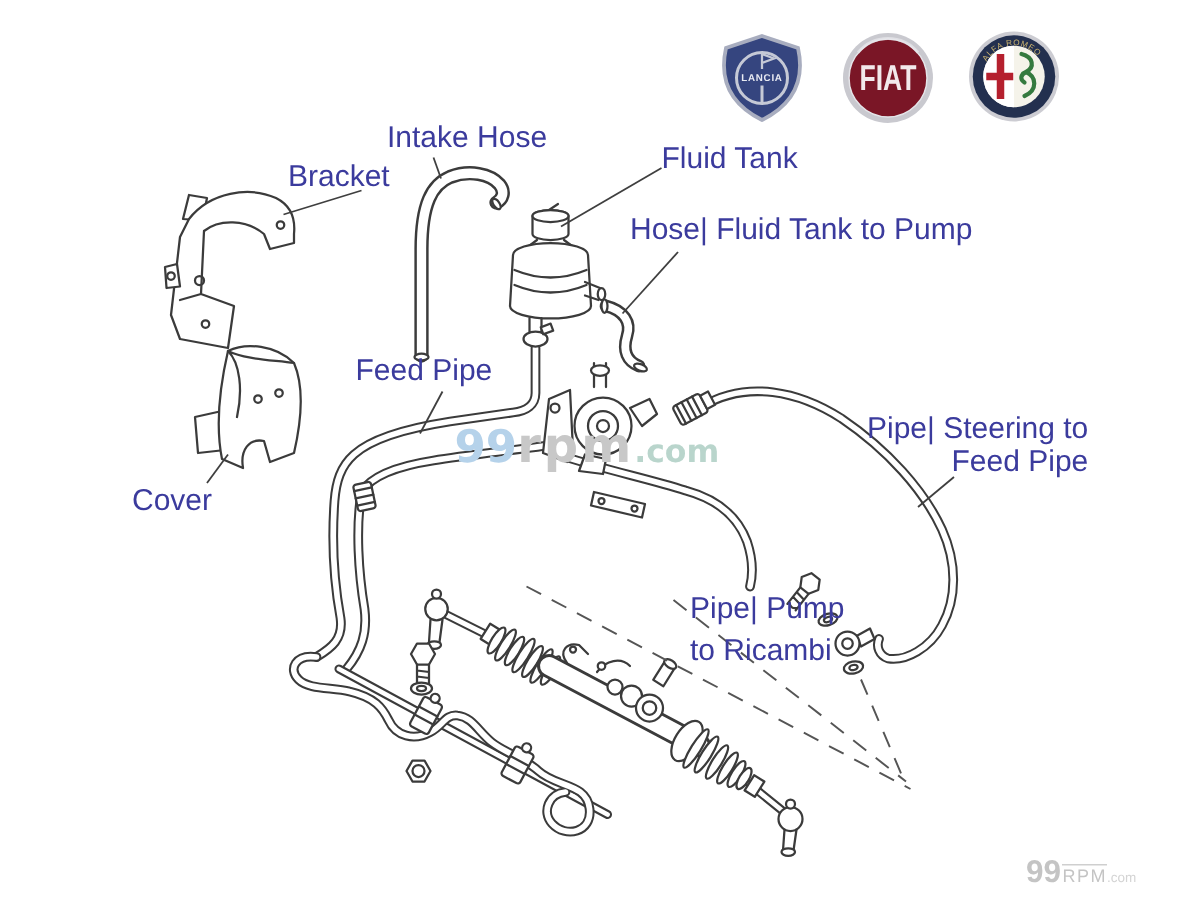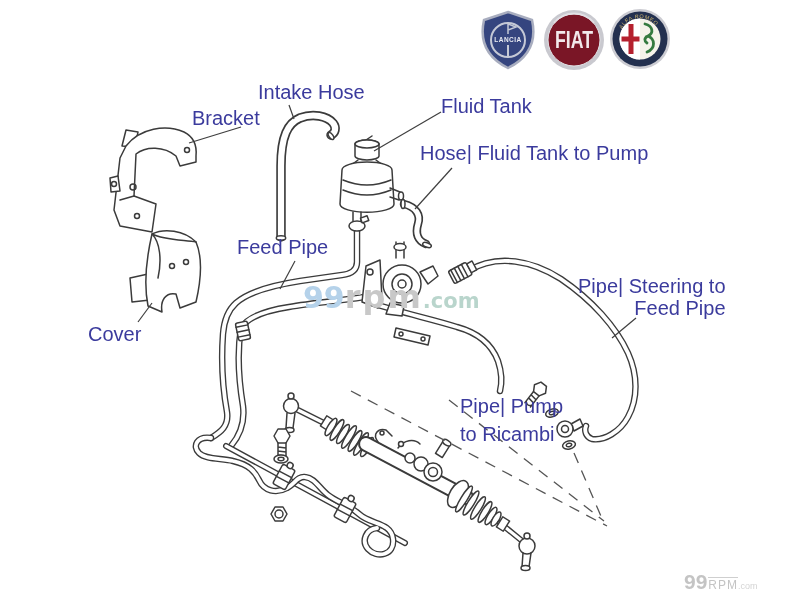--- a/index.html
+++ b/index.html
@@ -9,21 +9,21 @@
   
   .ln{fill:none;stroke:#3b3b3b;stroke-width:1.5;stroke-linecap:round;stroke-linejoin:round;}
   .fw{fill:#ffffff;stroke:#3b3b3b;stroke-width:1.5;stroke-linejoin:round;}
   .t-o{fill:none;stroke:#3b3b3b;stroke-linecap:round;stroke-linejoin:round;}
   .t-i{fill:none;stroke:#ffffff;stroke-linecap:round;stroke-linejoin:round;}
   .leader{fill:none;stroke:#3f3f3f;stroke-width:1.2;}
   .dash{fill:none;stroke:#555;stroke-width:1.3;stroke-dasharray:11 8;}
   
   .plabel{position:absolute;color:#3b3b9d;font-size:20px;line-height:22px;white-space:nowrap;}
   
-  #brand{position:absolute;left:476px;top:7px;display:flex;align-items:center;gap:2px;justify-content:center;}
+  #brand{position:absolute;left:476px;top:19px;display:flex;align-items:center;gap:20px;justify-content:center;}
   #brand-title{margin-left:5px;font-weight:bold;font-size:25px;line-height:27px;color:#141414;}
   
   #wm-center{position:absolute;left:303px;top:278px;display:flex;align-items:baseline;
              font-weight:bold;}
   #wm-center .w1{color:#b5d2ea;font-size:30px;font-family:"DejaVu Sans",sans-serif;}
   #wm-center .w2{color:#c8c8c8;font-size:32px;letter-spacing:2px;font-family:"DejaVu Sans",sans-serif;}
   #wm-center .w3{color:#b9d5cc;font-size:21px;font-family:"DejaVu Sans",sans-serif;}
   #wm-corner{position:absolute;left:684px;top:570px;display:flex;align-items:baseline;color:#c4c4c4;}
   #wm-corner .w1{font-size:21px;font-weight:bold;}
   #wm-corner .w2{font-size:12px;letter-spacing:1px;border-top:1px solid #cfcfcf;margin-left:1px;}

